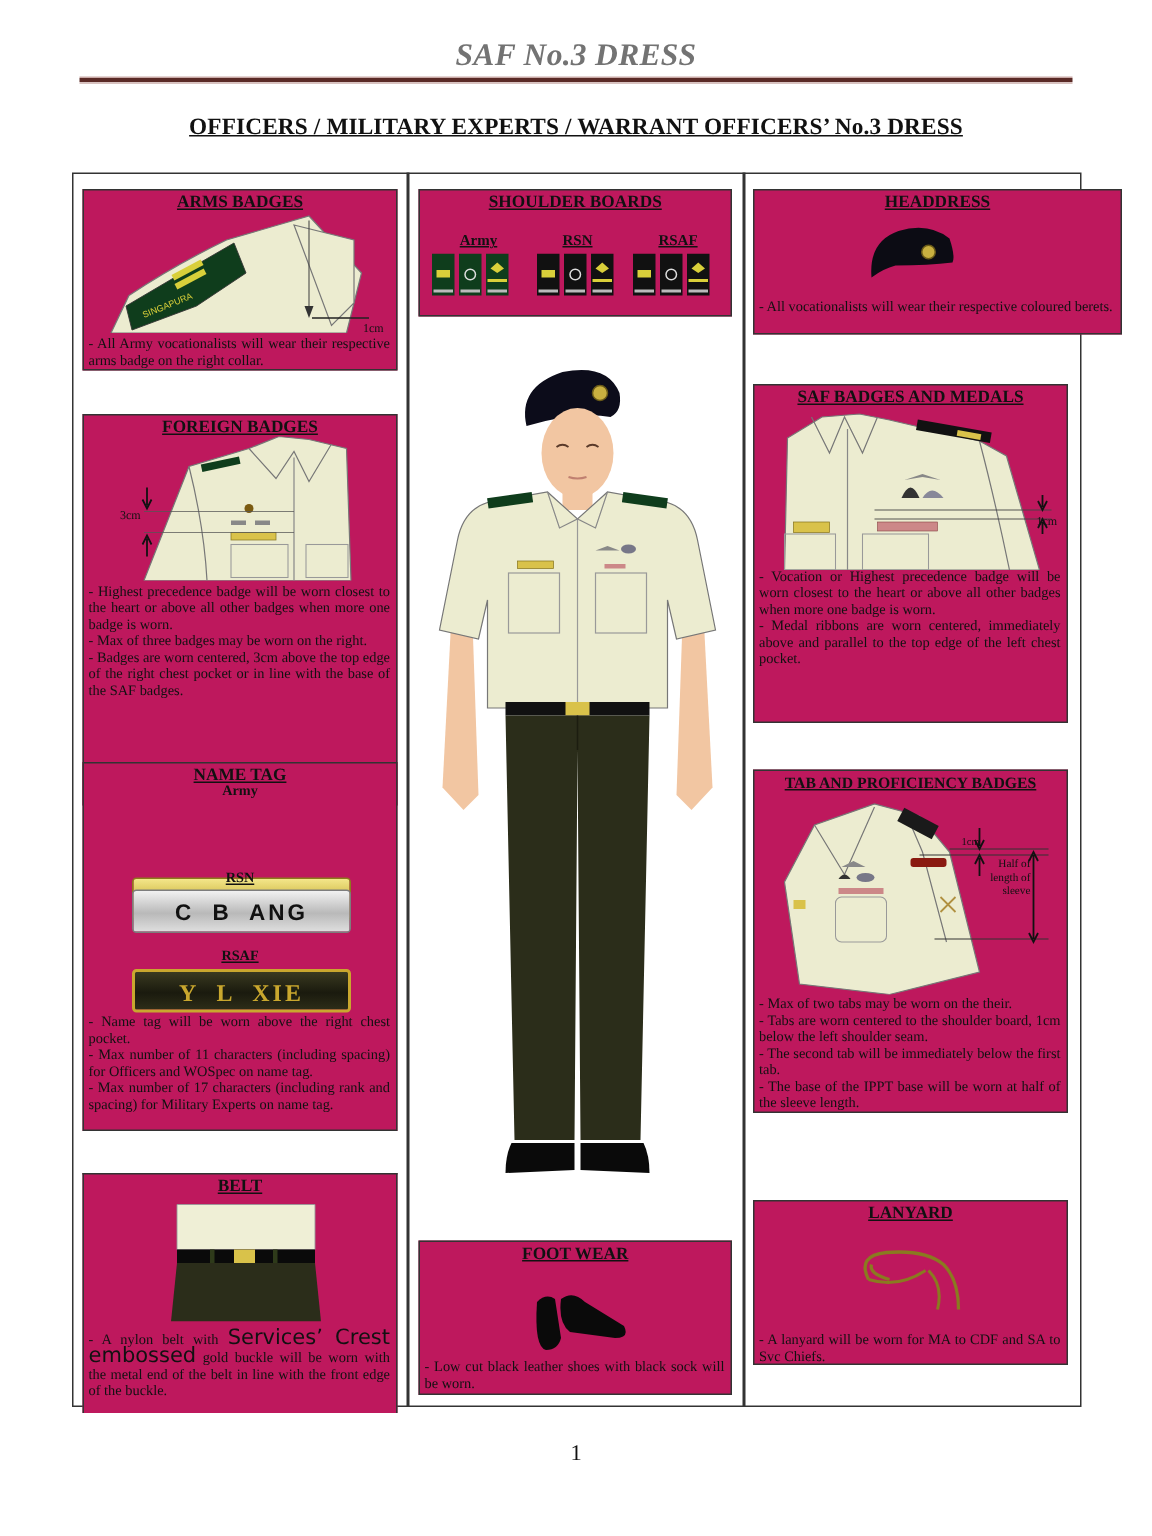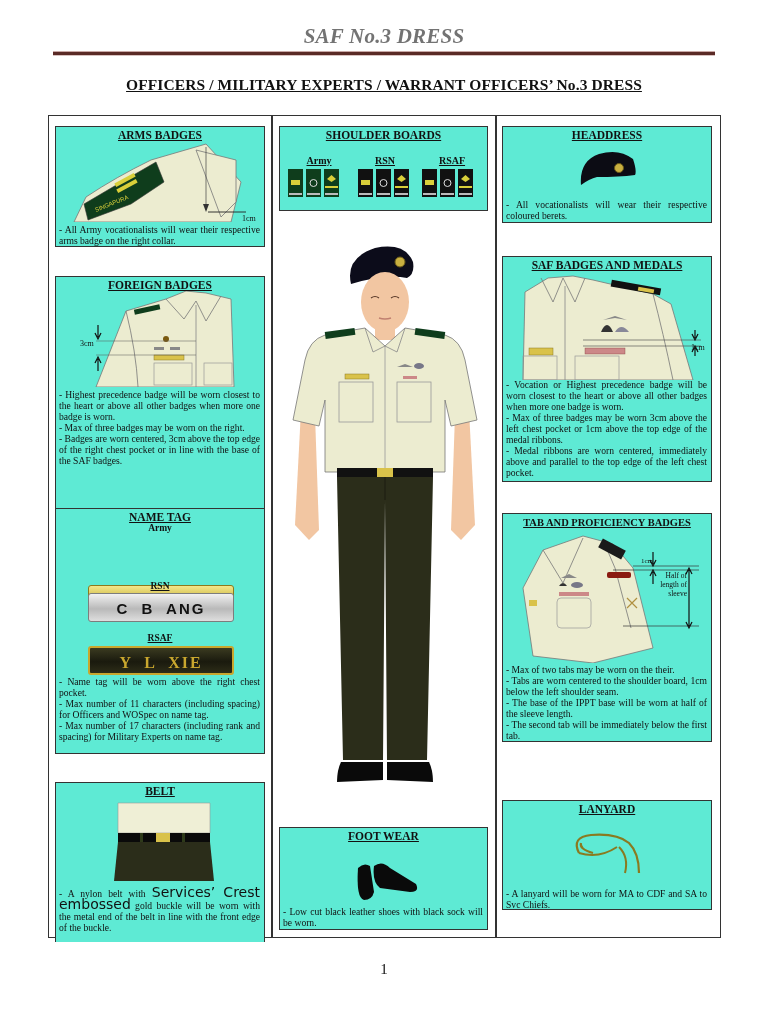--- a/index.html
+++ b/index.html
@@ -20,21 +20,21 @@
     font-weight: bold; font-size: 15.5px; text-decoration: underline; letter-spacing: 0.1px;
   }
 
   .outer {
     position: absolute; left: 48px; top: 115px; width: 673px; height: 823px;
     border: 1.5px solid #333;
   }
   .vdiv { position: absolute; top: 115px; height: 823px; width: 1.5px; background: #333; }
 
   .box {
-    position: absolute; border: 1.5px solid #333; background: #5eead4;
+    position: absolute; border: 1.5px solid #333; background: #be185d;
     font-size: 9.6px; line-height: 11px;
   }
   .box .hd {
     text-align: center; font-weight: bold; font-size: 11.5px; text-decoration: underline;
     margin-top: 2px; line-height: 13px;
   }
   .box .txt { position: absolute; left: 3px; right: 4px; text-align: justify; }
   .box .txt p { margin: 0; }
 
   
@@ -128,21 +128,21 @@
         <circle cx="161.5" cy="14" r="3.5" fill="none" stroke="#ddd" stroke-width="1"></circle>
         <rect x="155" y="24" width="13" height="2" fill="#bbb"></rect>
       <rect x="172" y="0" width="15" height="28" fill="#111"></rect>
         <path d="M179.5,6 L184,10 L179.5,13 L175,10 Z" fill="#d9cf3a"></path>
         <rect x="173" y="17" width="13" height="2" fill="#d9cf3a"></rect>
         <rect x="173" y="24" width="13" height="2" fill="#bbb"></rect>
     </g>
   </svg>
 </div>
 
-<div class="box" style="left:502px; top:126px; width:210px; height:97px;">
+<div class="box" style="left:502px; top:126px; width:246px; height:97px;">
   <div class="hd">HEADDRESS</div>
   <svg width="60" height="36" style="position:absolute; left:76px; top:24px;">
     <path d="M2,34 Q0,10 20,3 Q40,-3 54,8 Q58,20 56,24 Q40,26 18,26 Q10,28 2,34 Z" fill="#0c0c14"></path>
     <circle cx="40" cy="17" r="4.5" fill="#c9b040" stroke="#6a5a18" stroke-width="1"></circle>
   </svg>
   <div class="txt" style="top:72px;">
     <p>- All vocationalists will wear their respective coloured berets.</p>
   </div>
 </div>
 
@@ -190,21 +190,20 @@
     <rect x="72" y="84" width="44" height="24" fill="none" stroke="#999" stroke-width="0.7"></rect>
     <rect x="20" y="84" width="34" height="24" fill="none" stroke="#999" stroke-width="0.7"></rect>
     <line x1="80" y1="68" x2="198" y2="68" stroke="#444" stroke-width="0.6"></line>
     <line x1="80" y1="74" x2="198" y2="74" stroke="#444" stroke-width="0.6"></line>
     <path d="M192,58 L192,66 M189,62 L192,68 L195,62" fill="none" stroke="#111" stroke-width="1.2"></path>
     <path d="M192,84 L192,76 M189,80 L192,74 L195,80" fill="none" stroke="#111" stroke-width="1.2"></path>
   </svg>
   <span style="position:absolute; left:188px; top:85px; font-size:8px;">1cm</span>
   <div class="txt" style="top:122px;">
     <p>- Vocation or Highest precedence badge will be worn closest to the heart or above all other badges when more one badge is worn.</p>
-    <p>- Max of three badges may be worn 3cm above the left chest pocket or 1cm above the top edge of the medal ribbons.</p>
     <p>- Medal ribbons are worn centered, immediately above and parallel to the top edge of the left chest pocket.</p>
   </div>
 </div>
 
 <svg width="200" height="555" style="position:absolute; left:285px; top:240px;">
 
   <path d="M66,44 Q60,18 90,8 Q120,2 128,22 Q130,34 122,38 Q100,34 66,44 Z" fill="#0c0c1a"></path>
   <circle cx="115" cy="22" r="5" fill="#c9b040" stroke="#6a5a18" stroke-width="1"></circle>
 
   <ellipse cx="100" cy="62" rx="24" ry="30" fill="#f2c6a2"></ellipse>
@@ -275,22 +274,22 @@
     <line x1="120" y1="98" x2="196" y2="98" stroke="#333" stroke-width="0.7"></line>
     <path d="M150,24 L150,36 M147,32 L150,38 L153,32" fill="none" stroke="#111" stroke-width="1.2"></path>
     <path d="M150,56 L150,44 M147,48 L150,42 L153,48" fill="none" stroke="#111" stroke-width="1.2"></path>
     <path d="M186,42 L186,98 M183,46 L186,40 L189,46 M183,94 L186,100 L189,94" fill="none" stroke="#111" stroke-width="1.2"></path>
   </svg>
   <span style="position:absolute; left:138px; top:42px; font-size:7px;">1cm</span>
   <span style="position:absolute; left:150px; top:57px; width:34px; font-size:7.5px; line-height:9px; text-align:right;">Half of length of sleeve</span>
   <div class="txt" style="top:150px;">
     <p>- Max of two tabs may be worn on the their.</p>
     <p>- Tabs are worn centered to the shoulder board, 1cm below the left shoulder seam.</p>
+    <p>- The second tab will be immediately below the first tab.</p>
     <p>- The base of the IPPT base will be worn at half of the sleeve length.</p>
-    <p>- The second tab will be immediately below the first tab.</p>
   </div>
 </div>
 
 <div class="box" style="left:55px; top:782px; width:210px; height:160px; border-bottom:none;">
   <div class="hd">BELT</div>
   <svg width="100" height="80" style="position:absolute; left:58px; top:18px;">
     <path d="M4,2 L96,2 L96,32 L4,32 Z" fill="#efefd6" stroke="#999" stroke-width="0.6"></path>
     <rect x="4" y="32" width="92" height="9" fill="#0a0a0a"></rect>
     <rect x="42" y="32" width="14" height="9" fill="#d9c24a"></rect>
     <rect x="26" y="32" width="3" height="9" fill="#2e3a1a"></rect>

